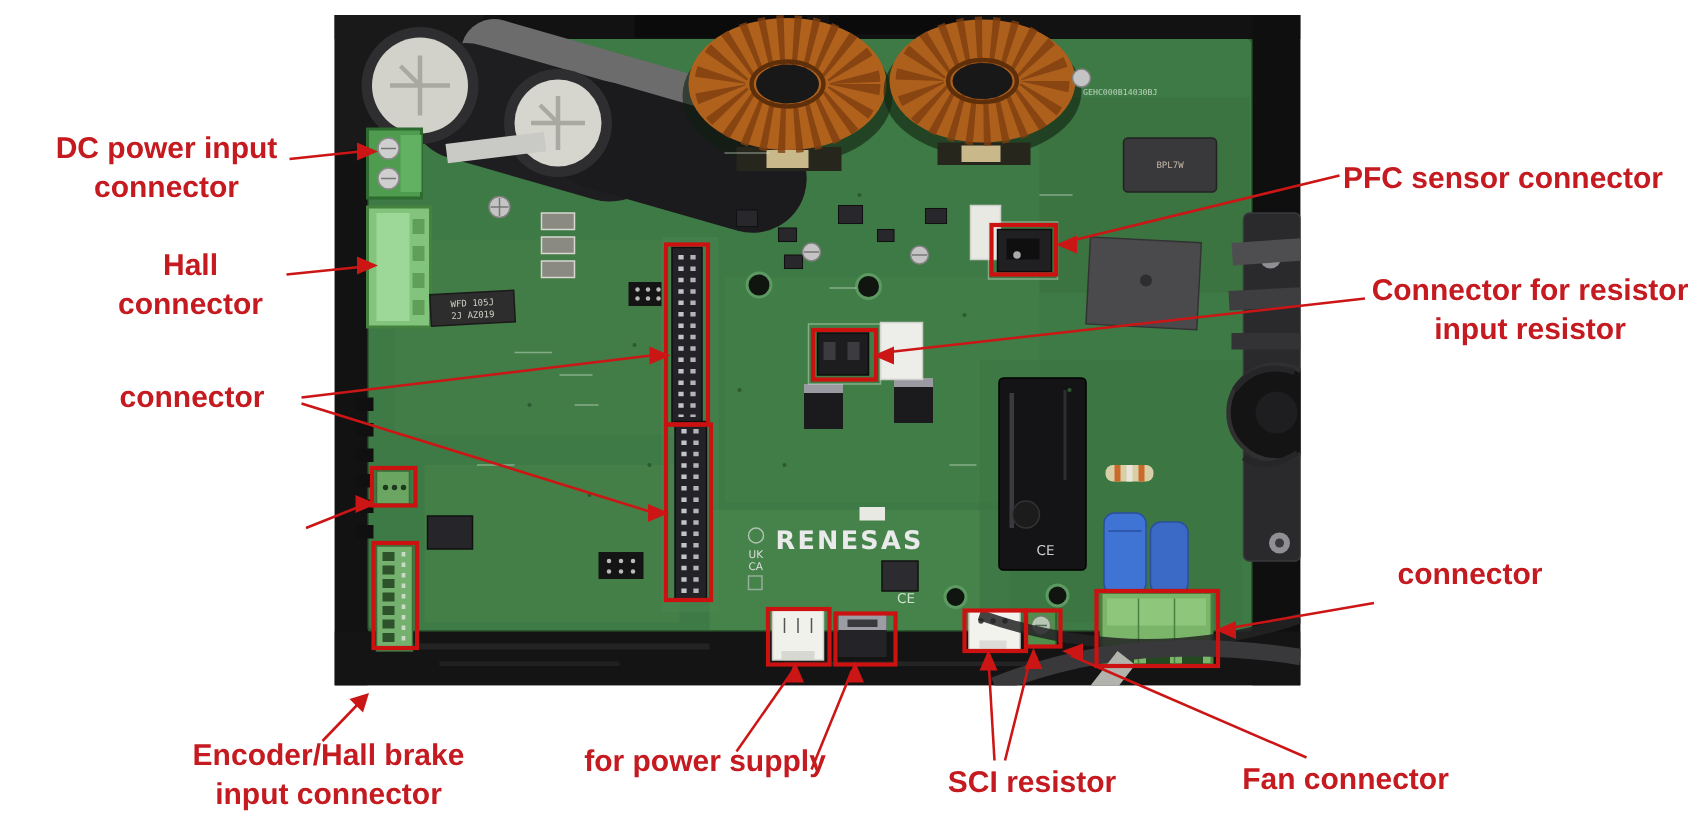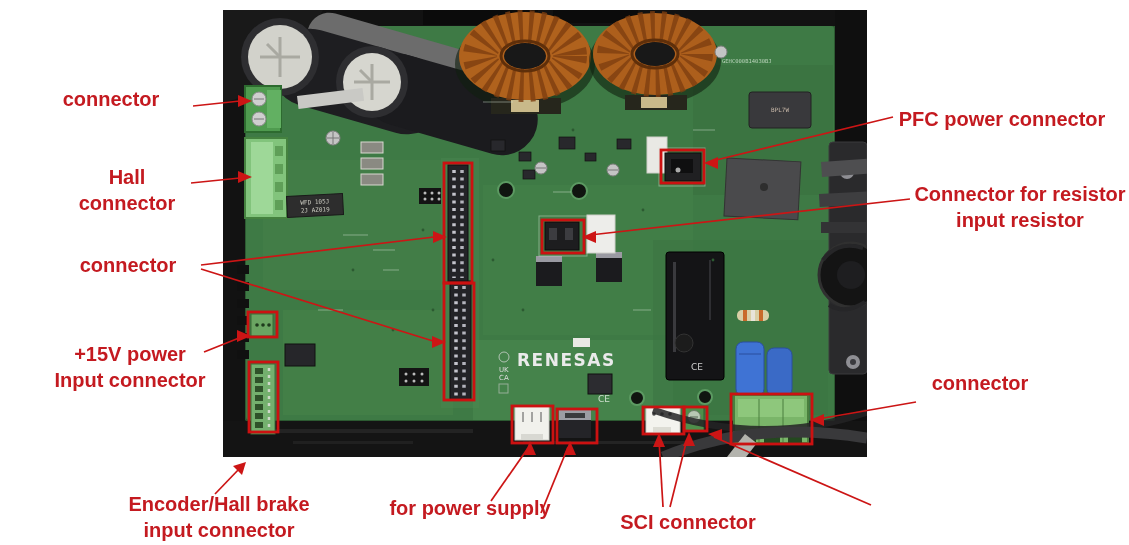--- a/index.html
+++ b/index.html
@@ -392,49 +392,50 @@
       <polygon points="659,433 653,447 665,447"></polygon>
       <polygon points="689,432 683,446 695,446"></polygon>
       <polygon points="708,434 722,429 722,441"></polygon>
       <polygon points="810,420 824,414 824,426"></polygon>
       <polygon points="582,237 596,231 596,243"></polygon>
       <polygon points="704,163 718,157 718,169"></polygon>
     </g>
   </svg>
 
   <div class="label" style="left:111px;top:86px">
+    <span>DC power input</span>
     <span>connector</span>
   </div>
   <div class="label" style="left:127px;top:164px">
     <span>Hall</span>
     <span>connector</span>
   </div>
   <div class="label" style="left:128px;top:252px">
     <span>connector</span>
   </div>
-  <div class="label" style="left:130px;top:341px">
-    <span>+15V power</span>
-    <span>Input connector</span>
-  </div>
   <div class="label" style="left:219px;top:491px">
     <span>Encoder/Hall brake</span>
     <span>input connector</span>
   </div>
   <div class="label" style="left:470px;top:495px">
     <span>for power supply</span>
   </div>
   <div class="label" style="left:688px;top:509px">
-    <span>SCI connector</span>
+    <span>SCI resistor</span>
+    <span></span>
+  </div>
+  <div class="label" style="left:897px;top:507px">
+    <span>Fan connector</span>
     <span></span>
   </div>
   <div class="label" style="left:980px;top:370px">
     <span>connector</span>
   </div>
   <div class="label" style="left:1020px;top:181px">
     <span>Connector for resistor</span>
     <span>input resistor</span>
   </div>
   <div class="label" style="left:1002px;top:106px">
-    <span>PFC power connector</span>
+    <span>PFC sensor connector</span>
     <span></span>
   </div>
 
 </div>
 
 </body></html>

